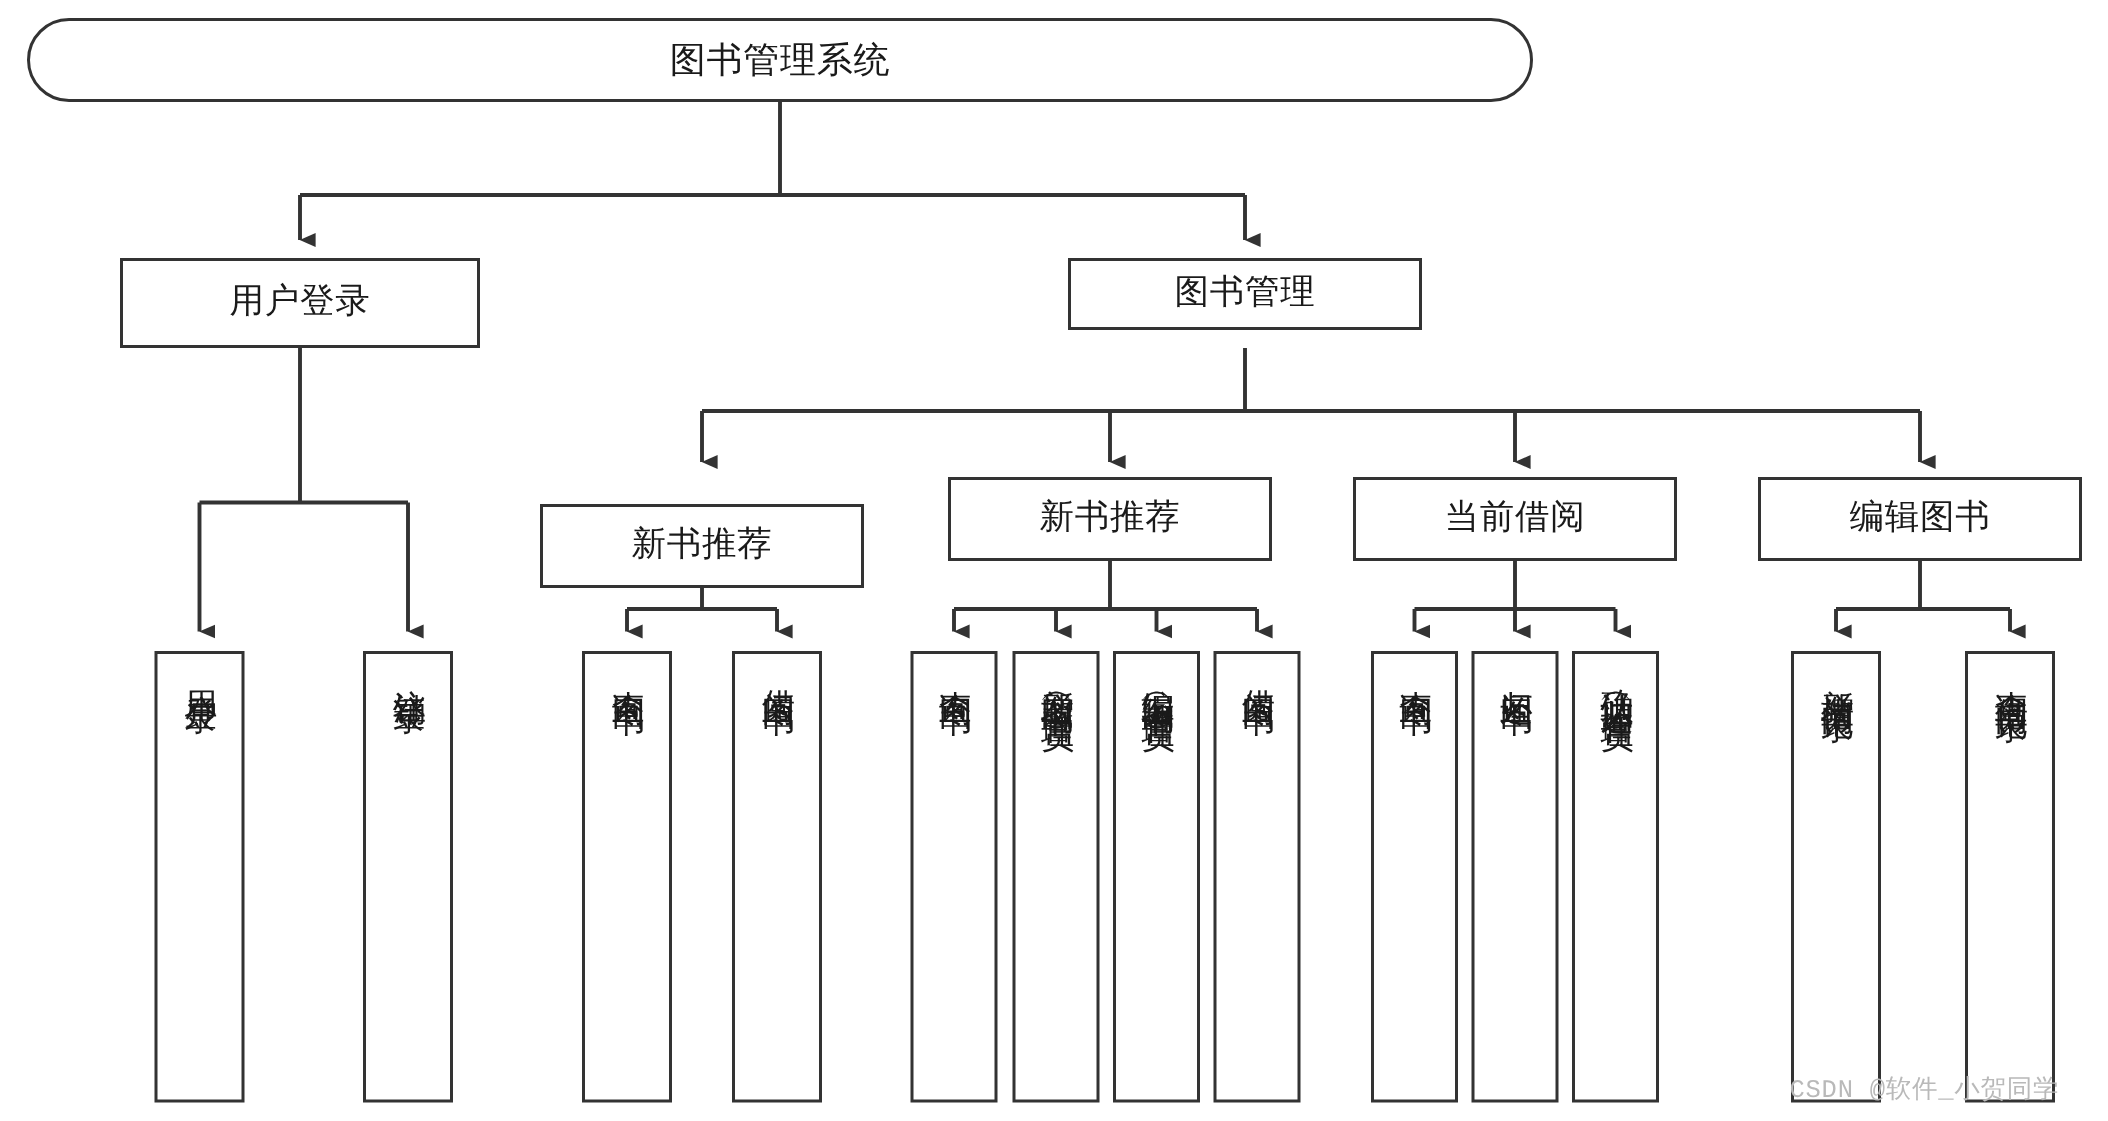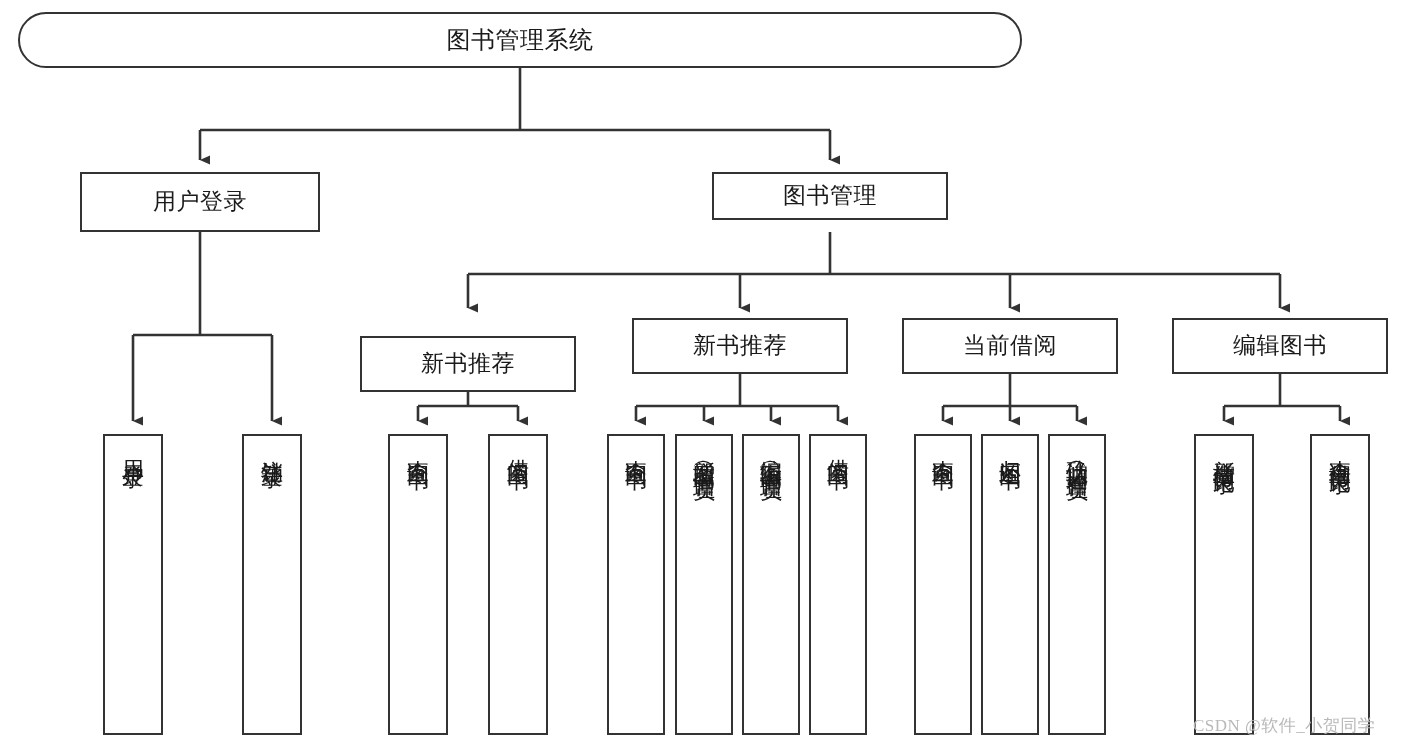--- a/index.html
+++ b/index.html
@@ -64,21 +64,21 @@
   }
   #watermark {
     position: absolute;
     left: 1193px;
     top: 714px;
     font-size: 17px;
     color: #b9b9b9;
     letter-spacing: 0.5px;
     white-space: nowrap;
     z-index: 3;
-    font-family: Liberation Serif, serif;
+    font-family: Liberation Mono, monospace;
   }
 </style>
 </head>
 <body>
 
 <div id="diagram-root">
 
   <svg id="edges-layer" viewBox="0 0 1405 747" width="1405" height="747" xmlns="http://www.w3.org/2000/svg">
     <defs>
       <marker id="arrowhead" markerWidth="10" markerHeight="11" refX="5" refY="10.4" orient="auto" markerUnits="userSpaceOnUse">

